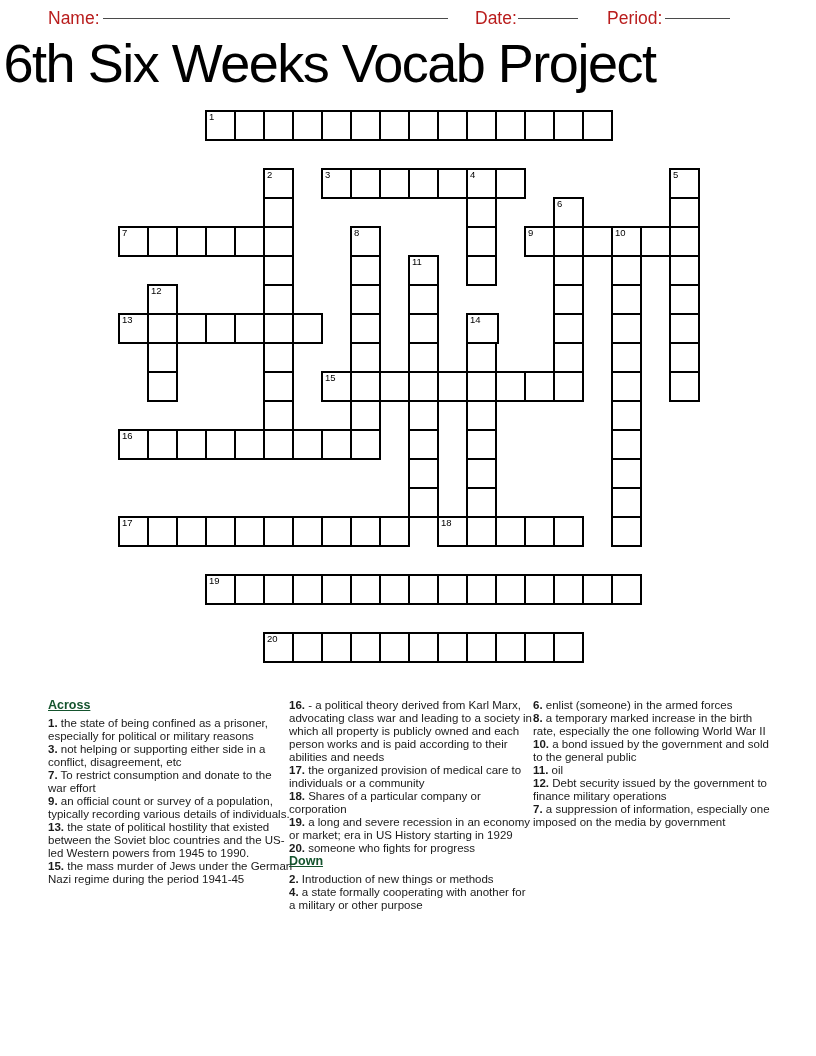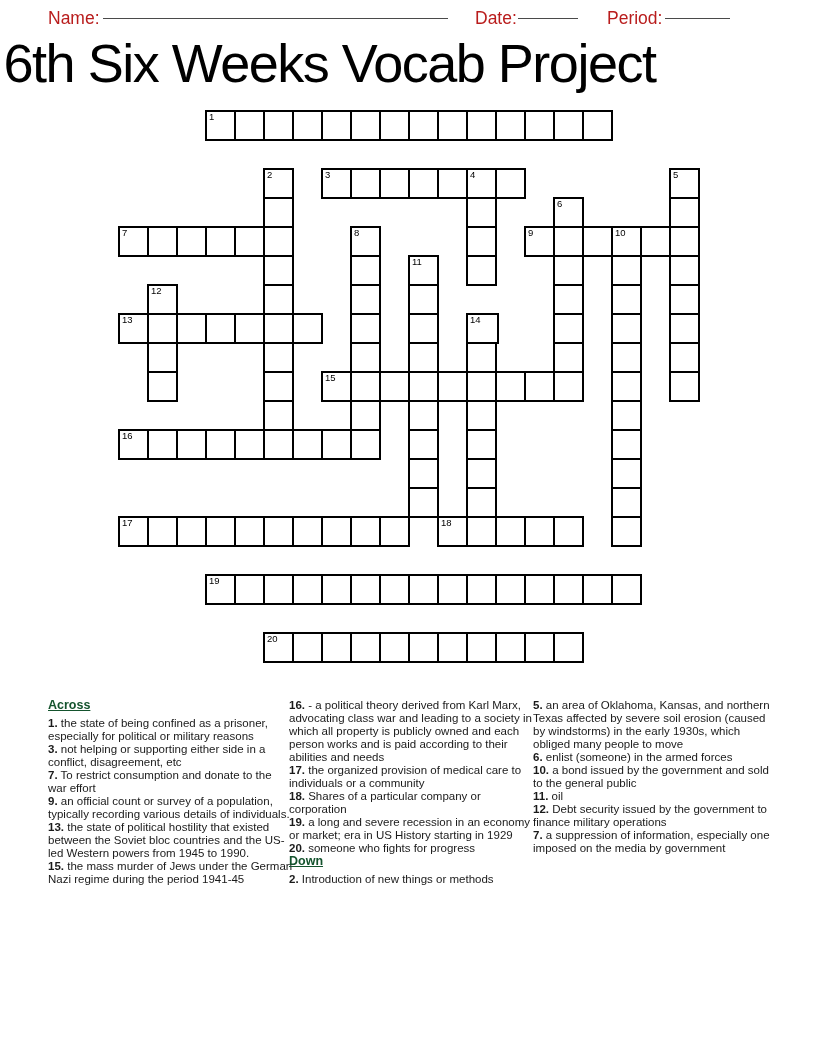--- a/index.html
+++ b/index.html
@@ -253,23 +253,24 @@
       <div class="clue"><b>15.</b> the mass murder of Jews under the German Nazi regime during the period 1941-45</div>
     </div>
   <div class="clue-col clue-col-2" id="cluecol1">
       <div class="clue"><b>16.</b> - a political theory derived from Karl Marx, advocating class war and leading to a society in which all property is publicly owned and each person works and is paid according to their abilities and needs</div>
       <div class="clue"><b>17.</b> the organized provision of medical care to individuals or a community</div>
       <div class="clue"><b>18.</b> Shares of a particular company or corporation</div>
       <div class="clue"><b>19.</b> a long and severe recession in an economy or market; era in US History starting in 1929</div>
       <div class="clue"><b>20.</b> someone who fights for progress</div>
       <div class="clue-header">Down</div>
       <div class="clue"><b>2.</b> Introduction of new things or methods</div>
+      <div class="clue"><b>4.</b> a state formally cooperating with another for a military or other purpose</div>
     </div>
   <div class="clue-col clue-col-3" id="cluecol2">
-      <div class="clue"><b>5.</b> an area of Oklahoma, Kansas, and northern Texas affected by severe soil erosion (caused by windstorms) in the early 1930s, which obliged many people to move</div>
       <div class="clue"><b>6.</b> enlist (someone) in the armed forces</div>
+      <div class="clue"><b>8.</b> a temporary marked increase in the birth rate, especially the one following World War II</div>
       <div class="clue"><b>10.</b> a bond issued by the government and sold to the general public</div>
       <div class="clue"><b>11.</b> oil</div>
       <div class="clue"><b>12.</b> Debt security issued by the government to finance military operations</div>
       <div class="clue"><b>7.</b> a suppression of information, especially one imposed on the media by government</div>
     </div>
 
 </div>
 
 </body></html>

